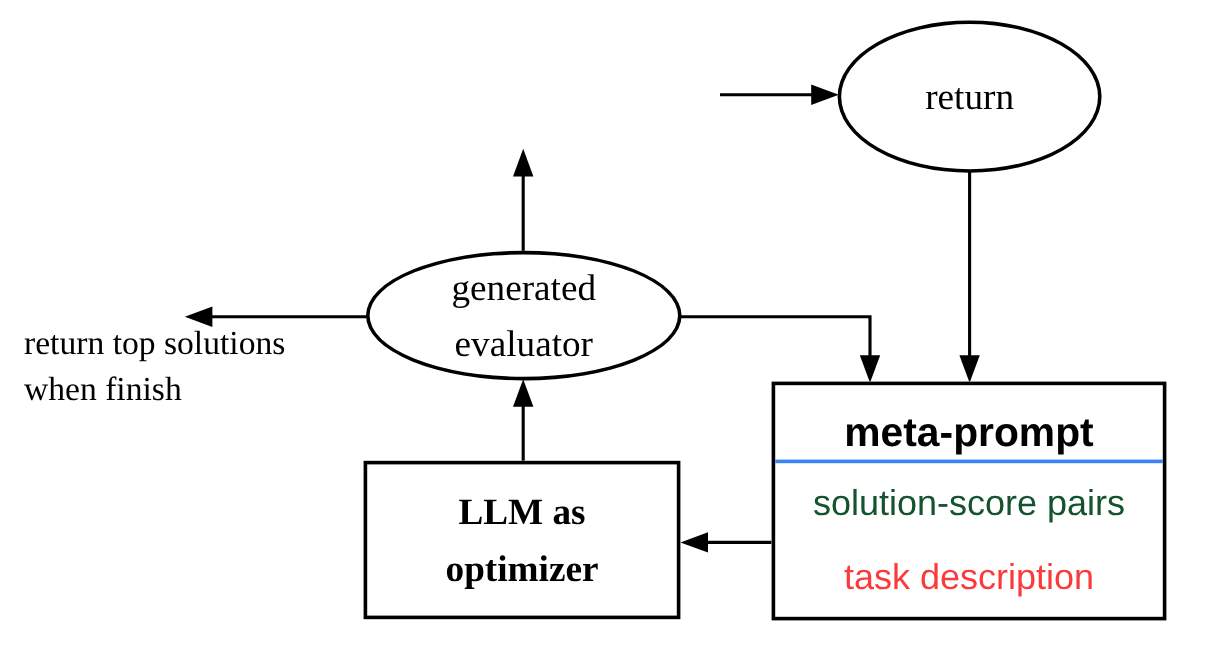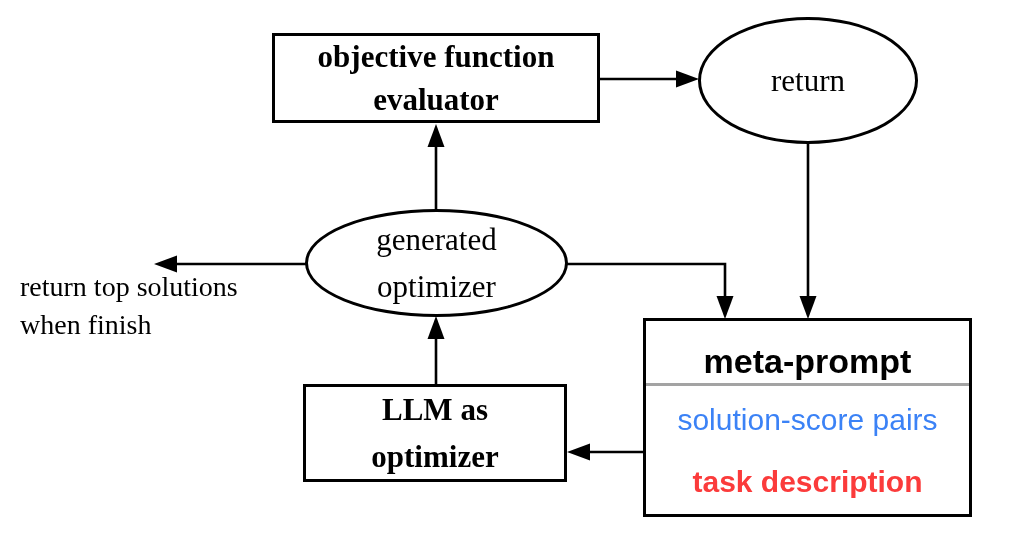--- a/index.html
+++ b/index.html
@@ -34,36 +34,36 @@
     background: #ffffff;
     border: 3px solid #000000;
     white-space: pre-line;
   }
   .rect-node {
     font-weight: bold;
     font-size: 31px;
     line-height: 43px;
   }
   .node-evaluator { left: 272px; top: 33px; width: 328px; height: 90px; }
-  .node-llm { left: 303px; top: 384px; width: 264px; height: 98px; line-height: 47px; }
+  .node-llm { left: 303px; top: 384px; width: 264px; height: 132px; line-height: 47px; }
   .ellipse-node {
     border-radius: 50%;
     font-size: 31px;
     line-height: 47px;
   }
   .node-scores { left: 698px; top: 17px; width: 220px; height: 127px; }
   .node-generated { left: 305px; top: 209px; width: 263px; height: 108px; }
   .node-meta {
     left: 643px; top: 318px; width: 329px; height: 199px;
     display: block;
     font-family: "Liberation Sans", sans-serif;
   }
   .meta-header {
     height: 47px;
-    border-bottom: 3px solid #a3a3a3;
+    border-bottom: 3px solid #3b82f6;
     display: flex;
     align-items: center;
     justify-content: center;
     font-weight: bold;
     font-size: 34px;
   }
   .meta-item {
     position: absolute;
     left: 0; right: 0;
     text-align: center;
@@ -117,32 +117,30 @@
       <line x1="643" y1="452" x2="588" y2="452"></line>
       <polygon points="567,452 590,443.5 590,460.5"></polygon>
     </g>
 
     <g>
       <line x1="436" y1="384" x2="436" y2="336"></line>
       <polygon points="436,316 427.5,339 444.5,339"></polygon>
     </g>
   </svg>
 
-  <div class="node rect-node node-evaluator">objective function
-evaluator</div>
 
   <div class="node ellipse-node node-scores">return</div>
 
   <div class="node ellipse-node node-generated">generated
-optimizer</div>
+evaluator</div>
 
   <div class="node node-meta">
     <div class="meta-header">meta-prompt</div>
-    <div class="meta-item meta-item-1" style="color: #3b82f6;">solution-score pairs</div>
-    <div class="meta-item meta-item-2" style="color: rgb(251, 59, 59); font-weight: bold;">task description</div>
+    <div class="meta-item meta-item-1" style="color: #14532d;">solution-score pairs</div>
+    <div class="meta-item meta-item-2" style="color: rgb(251, 59, 59);">task description</div>
   </div>
 
   <div class="node rect-node node-llm">LLM as
 optimizer</div>
 
   <div class="return-note">return top solutions
 when finish</div>
 
 </div>
 

